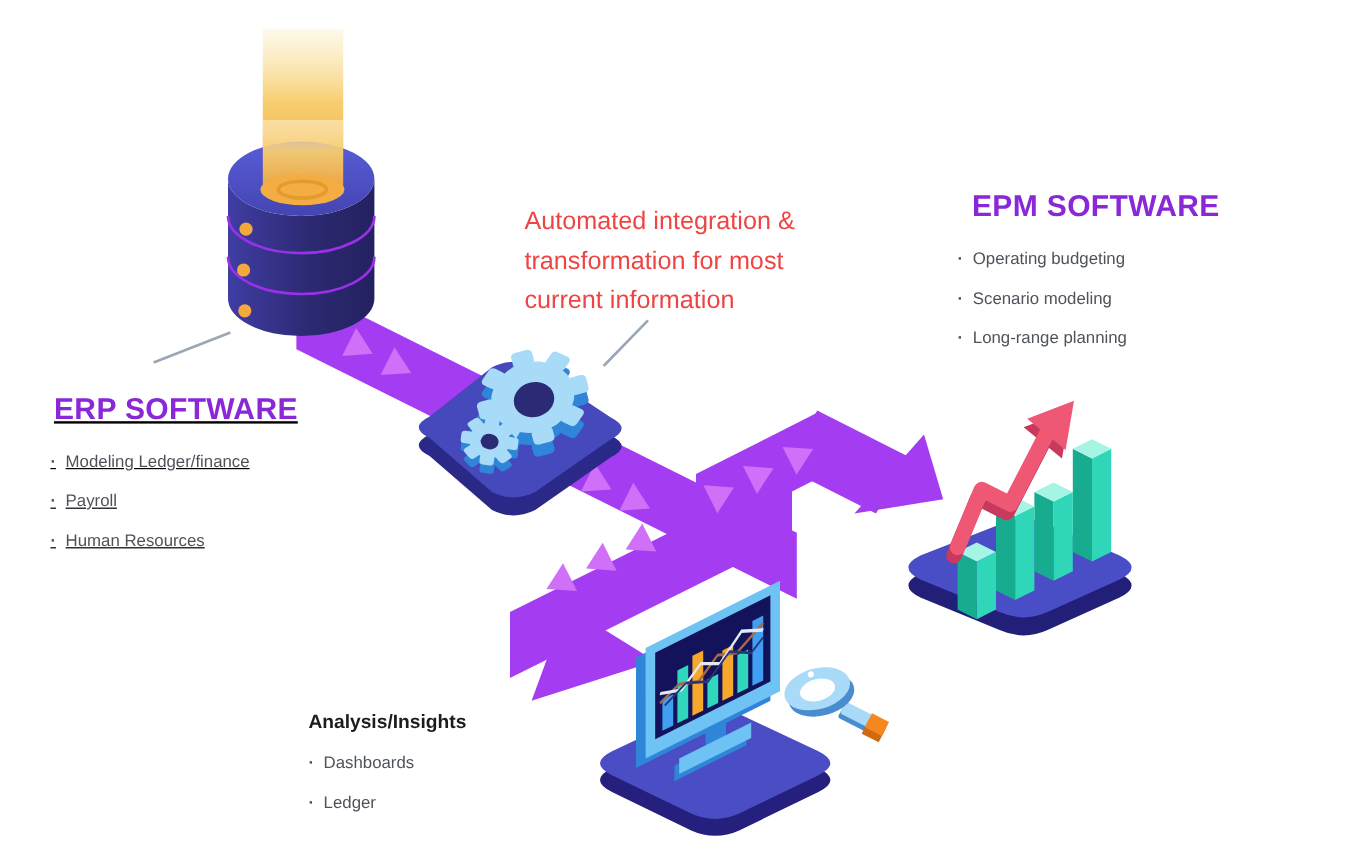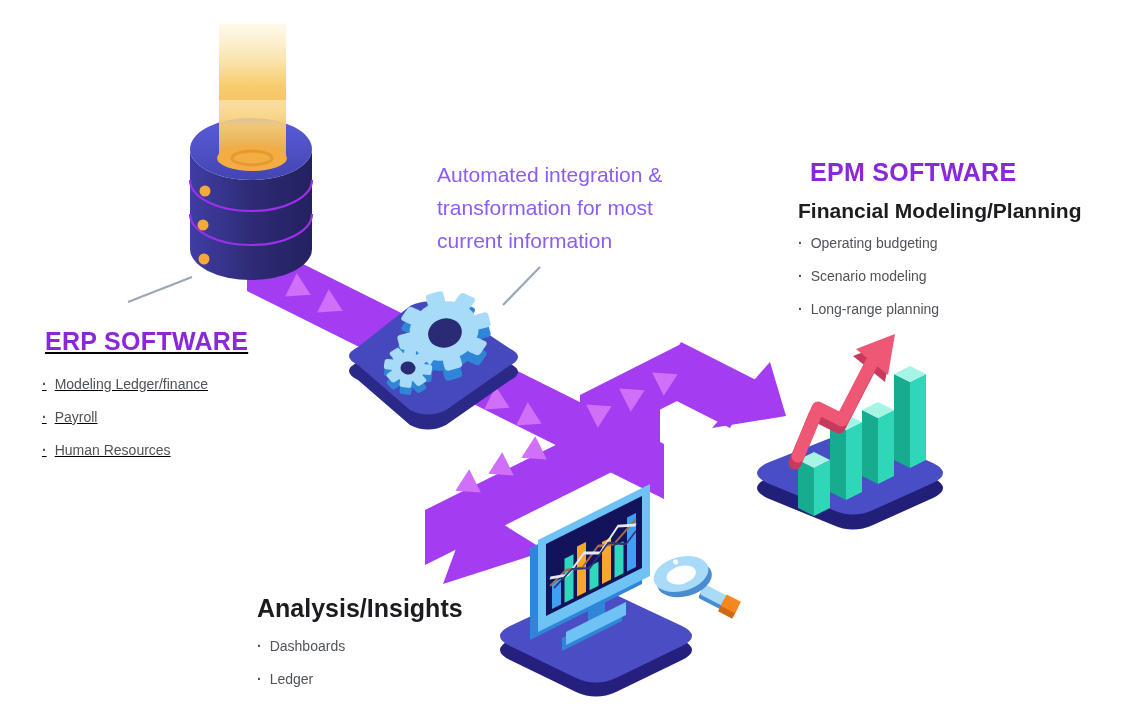--- a/index.html
+++ b/index.html
@@ -3,26 +3,26 @@
 <meta charset="utf-8">
 <style>
   html,body{margin:0;padding:0;background:#ffffff;}
   .stage{
     position:relative;width:1140px;height:714px;background:#ffffff;overflow:hidden;
     font-family:"Liberation Sans","DejaVu Sans",sans-serif;
   }
   .stage svg{position:absolute;left:0;top:0;}
   .textblock{position:absolute;}
   .h-purple{color:#8a28d8;font-weight:bold;font-size:25px;letter-spacing:.3px;margin:12px;}
-  .h-dark{color:#1c1c20;font-weight:bold;font-size:25px;margin:0;}
+  .h-dark{color:#1c1c20;font-weight:bold;font-size:16px;margin:0;}
   .sub-dark{color:#1c1c20;font-weight:bold;font-size:21px;margin:7px 0 2px 0;}
   ul.plain{list-style:none;margin:4px 0 0 0;padding:0;color:#4e535a;font-size:14px;}
   ul.plain li{line-height:33px;white-space:nowrap;}
   ul.plain li::before{content:"·";font-weight:bold;margin-right:8px;}
-  .note{color:#8b5cf6;font-size:21px;line-height:33px;width:258px;}
+  .note{color:#ef4444;font-size:21px;line-height:33px;width:258px;margin-top:10px;}
 </style>
 </head>
 <body>
 
 <div class="stage">
 
 <svg width="1140" height="714" viewBox="0 0 1140 714">
   <defs>
     <linearGradient id="beamGrad" x1="0" y1="0" x2="0" y2="1">
       <stop offset="0" stop-color="#fdf4d7" stop-opacity="0.55"></stop>
@@ -229,21 +229,20 @@
     <line x1="540" y1="267" x2="503" y2="305" stroke="#9aa8b5" stroke-width="2.2"></line>
   </g>
 </svg>
 
 <div class="textblock" style="left:437px;top:158px;">
   <div class="note">Automated integration &amp; transformation for most current information</div>
 </div>
 
 <div class="textblock" style="left:798px;top:146px;">
   <p class="h-purple">EPM SOFTWARE</p>
-  <p class="sub-dark">Financial Modeling/Planning</p>
   <ul class="plain" style="line-height:32px;">
     <li>Operating budgeting</li>
     <li>Scenario modeling</li>
     <li>Long-range planning</li>
   </ul>
 </div>
 
 <div class="textblock" style="left:42px;top:315px;text-decoration:underline;">
   <p class="h-purple" style="margin-left:3px;">ERP SOFTWARE</p>
   <ul class="plain" style="margin-top:8px;line-height:34.5px;">

